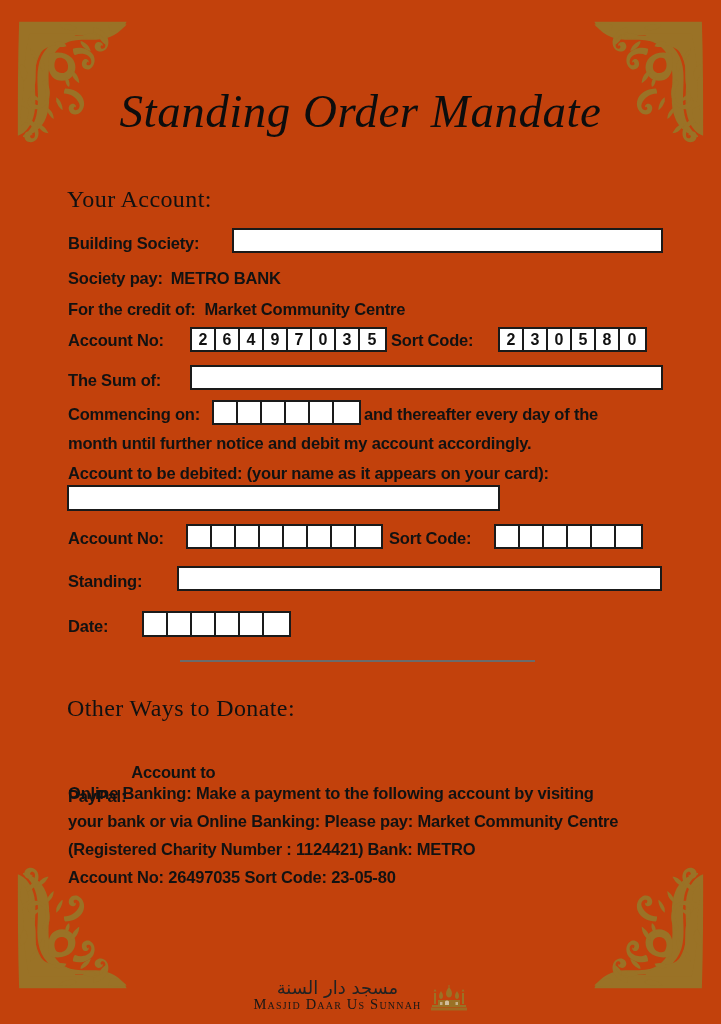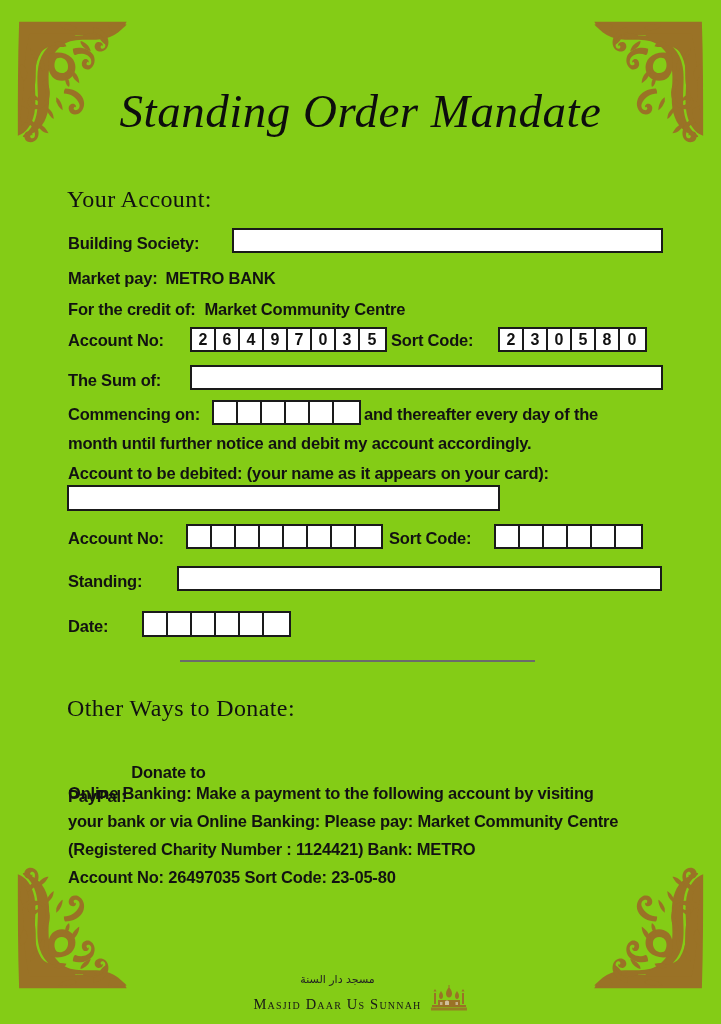--- a/index.html
+++ b/index.html
@@ -5,21 +5,21 @@
 <style>
   html, body {
     margin: 0;
     padding: 0;
     background: #ffffff;
   }
   .page {
     position: relative;
     width: 721px;
     height: 1024px;
-    background: #84cc16;
+    background: #c2410c;
     overflow: hidden;
     font-family: "Liberation Sans", sans-serif;
     color: #111111;
   }
 
   
   .ornament {
     position: absolute;
     width: 128px;
     height: 128px;
@@ -124,25 +124,25 @@
     text-align: center;
   }
   .footer-inner {
     display: inline-flex;
     align-items: flex-end;
     gap: 8px;
   }
   .footer-text { text-align: center; }
   .arabic {
     font-family: "DejaVu Sans", sans-serif;
-    font-size: 11px;
+    font-size: 18px;
     color: #222222;
     direction: rtl;
     line-height: 15px;
-    margin-bottom: 9px;
+    margin-bottom: 1px;
   }
   .brandname {
     font-family: "Liberation Serif", "DejaVu Serif", serif;
     font-size: 14.5px;
     font-variant: small-caps;
     letter-spacing: 1.2px;
     color: #171717;
     line-height: 16px;
     white-space: nowrap;
   }
@@ -281,21 +281,21 @@
   <div class="title">Standing Order Mandate</div>
 
   <div class="section-head" style="left:67px; top:186px;">Your Account:</div>
 
   <div class="row" style="left:68px; top:234px;">
     <span class="lbl">Building Society:</span>
   </div>
   <div class="longbox" style="left:232px; top:228px; width:431px; height:25px;"></div>
 
   <div class="row" style="left:68px; top:269px;">
-    <span class="lbl">Market pay:</span>
+    <span class="lbl">Society pay:</span>
     <span style="width:8px;"></span>
     <span class="lbl">METRO BANK</span>
   </div>
 
   <div class="row" style="left:68px; top:288px;margin-top:12px;">
     <span class="lbl">For the credit of:</span>
     <span style="width:9px;"></span>
     <span class="lbl">Market Community Centre</span>
   </div>
 
@@ -396,21 +396,21 @@
       <div class="cell" style="width: 24px;"></div>
     </div>
 
   <div class="divider" style="left:180px; top:660px; width:355px;"></div>
 
   <div class="section-head" style="left:67px; top:695px;">Other Ways to Donate:</div>
 
   <div class="row" style="left:68px; top:739px;">
     <span class="lbl" style="font-weight:800;margin-top:48px;">PayPal:</span>
     <span style="width:5px;"></span>
-    <span class="lbl">Donate to</span>
+    <span class="lbl">Account to</span>
   </div>
 
   <div class="para" style="left:68px; top:779px; width:610px;">
     <span style="font-weight:800;">Online Banking:</span>
     <span>Make a payment to the following account by visiting</span><br>
     <span>your bank or via Online Banking: Please pay: Market Community Centre</span><br>
     <span>(Registered Charity Number : 1124421) Bank: METRO</span><br>
     <span>Account No: 26497035  Sort Code: 23-05-80</span>
   </div>
 

